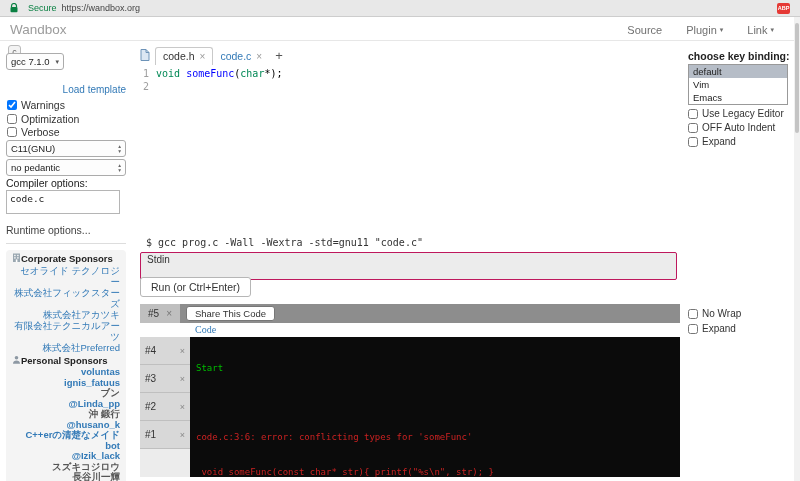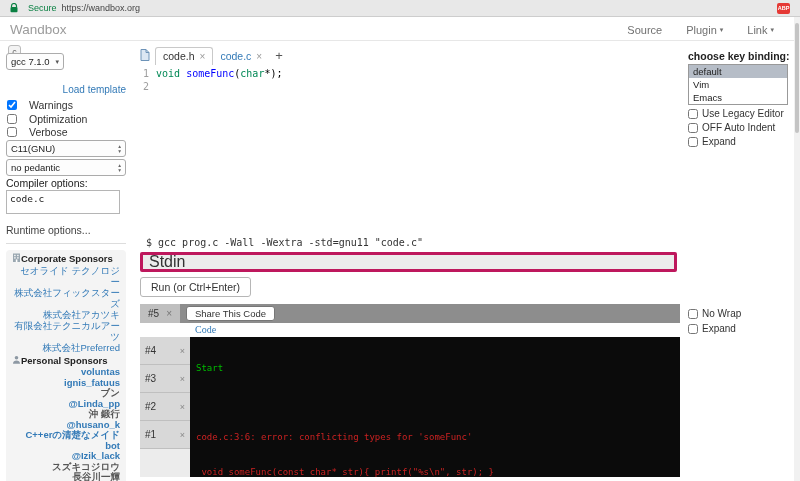--- a/index.html
+++ b/index.html
@@ -27,21 +27,21 @@
             border-radius:3px; font-size:9px; color:#666; display:flex; align-items:center; justify-content:center; background:#f3f3f3; }
   .mini-select { position:absolute; border:1px solid #ababab; border-radius:3px; background:#fdfdfd;
             display:flex; align-items:center; justify-content:space-between; padding:0 4px;
             font-size:9.5px; color:#222; height:17px; }
   .sel-compiler { left:0; top:8px; width:58px; }
   .sel-std { left:0; top:95px; width:120px; }
   .sel-ped { left:0; top:114px; width:120px; }
   .updown { display:flex; flex-direction:column; line-height:4.5px; font-size:5.5px; color:#666; }
   .caret-sm { font-size:7px; color:#555; }
   .load-template { position:absolute; left:0; top:39px; width:120px; text-align:right; font-size:10px; color:#337ab7; }
-  .opt-row { position:absolute; left:1px; display:flex; align-items:center; gap:12px; font-size:10.5px; color:#333; }
+  .opt-row { position:absolute; left:1px; display:flex; align-items:center; gap:4px; font-size:10.5px; color:#333; }
   .opt-row input { width:10px; height:10px; margin:0; }
   .co-label { position:absolute; left:0; top:132px; font-size:10.5px; font-weight:normal; color:#222; }
   .co-text { position:absolute; left:0; top:145px; width:114px; height:24px; border:1px solid #b5b5b5;
             font:9.5px "DejaVu Sans Mono",monospace; padding:2px 3px; resize:none; color:#222; }
   .runtime { position:absolute; left:0; top:179px; font-size:10.5px; color:#444; }
   .divider { position:absolute; left:0; top:198px; width:120px; border-top:1px solid #ddd; }
   .panel { position:absolute; left:0; width:120px; background:#f4f4f4; border-radius:4px; padding:3px 6px 5px; }
   .panel-corporate { top:205px; }
   .panel-personal { top:307px; }
   .panel-title { display:flex; align-items:center; font-size:9.5px; font-weight:bold; color:#222; margin-bottom:1px; }
@@ -56,22 +56,22 @@
   .tab { display:flex; align-items:center; gap:5px; font-size:10.5px; padding:2px 7px 3px; }
   .tab.active { background:#fff; border:1px solid #c9c9c9; border-bottom:none; border-radius:3px 3px 0 0; color:#333; }
   .tab.inactive { color:#337ab7; }
   .tab .close { color:#9a9a9a; font-size:10px; }
   .newtab { margin-left:6px; align-self:center; color:#555; font-size:13px; }
   .editor { position:absolute; left:140px; top:65px; width:540px; height:167px; background:#fff; padding-top:2px; }
   .code-row { display:flex; font:10px "DejaVu Sans Mono",monospace; line-height:13px; }
   .gutter { width:16px; text-align:right; color:#9e9e9e; padding-right:7px; flex:none; }
   .tok-type { color:#085; } .tok-def { color:#00f; } .tok-plain { color:#000; }
   .cmdline { position:absolute; left:146px; top:237px; font:10px "DejaVu Sans Mono",monospace; color:#333; }
-  .stdin-bar { position:absolute; left:140px; top:252px; width:537px; height:20px; background:#ececec;
-            border:3px solid #be185d; border-radius:2px; font-size:16px; color:#333; line-height:14px; padding:0 6px; }
+  .stdin-bar { position:absolute; left:140px; top:252px; width:537px; height:28px; background:#ececec;
+            border:1px solid #be185d; border-radius:2px; font-size:10px; color:#333; line-height:14px; padding:0 6px; }
   .run-btn { position:absolute; left:140px; top:277px; background:#fff; border:1px solid #b6b6b6; border-radius:3px;
             font-size:10.5px; color:#333; padding:3px 10px; font-family:"Liberation Sans",sans-serif; }
 
   
   .outbar { position:absolute; left:140px; top:304px; width:540px; height:19px; background:#8d8d8d;
             display:flex; align-items:center; }
   .run-tab { height:19px; background:#bfbfbf; display:flex; align-items:center; gap:7px; padding:0 8px;
             font-size:10px; color:#333; }
   .run-tab .close { color:#777; font-size:10px; }
   .share-btn { margin-left:6px; height:15px; background:#fff; border:1px solid #777; border-radius:3px;

